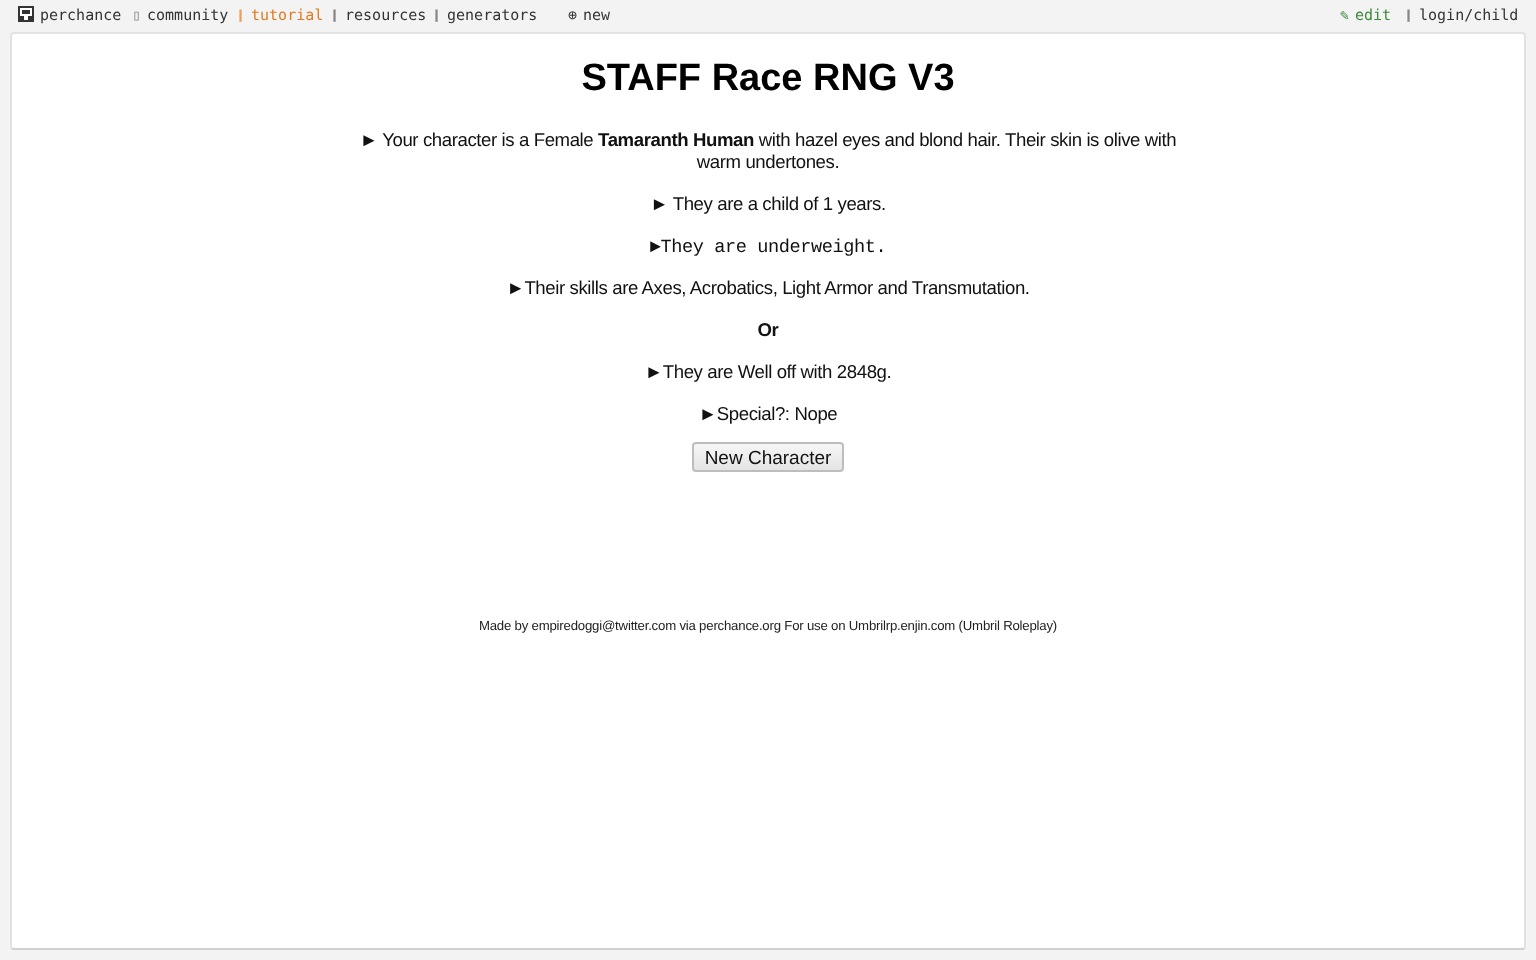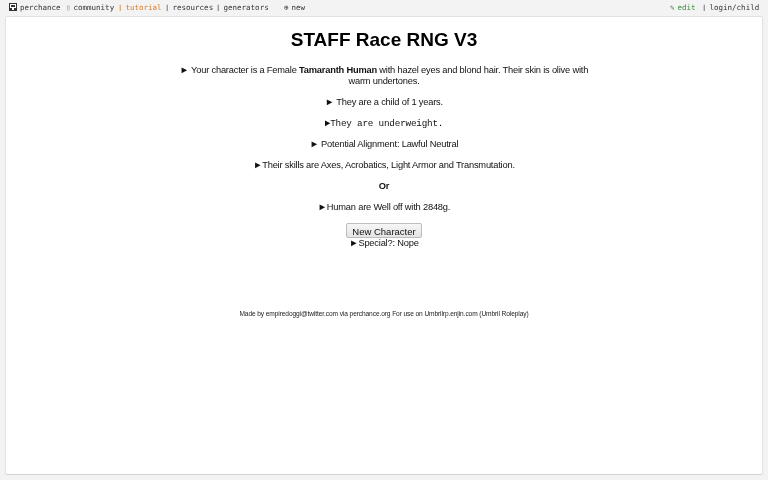--- a/index.html
+++ b/index.html
@@ -113,32 +113,28 @@
     </div>
 
     <div class="line" style="margin-bottom:10px;">
       <span>►</span>
       <span>They are a child of 1 years.</span>
     </div>
     <div class="line" style="margin-bottom:10px;font-family:Liberation Mono, monospace;">
       <span>►</span><span>They are underweight.</span>
     </div>
     <div class="line" style="margin-bottom:10px;">
-      <span>►</span>
-      <span>Potential Alignment: Lawful Neutral</span>
-    </div>
-    <div class="line" style="margin-bottom:10px;">
       <span>►</span><span>Their skills are Axes, Acrobatics, Light Armor and Transmutation.</span>
     </div>
     <div class="line or" style="margin-bottom:10px;">Or</div>
     <div class="line" style="margin-bottom:10px;">
-      <span>►</span><span>Human are Well off with 2848g.</span>
+      <span>►</span><span>They are Well off with 2848g.</span>
+    </div>
+    <div class="line" style="margin-bottom:8px;">
+      <span>►</span><span>Special?: Nope</span>
     </div>
     <div class="line">
       <button class="btn">New Character</button>
-    </div>
-    <div class="line" style="margin-bottom:8px;">
-      <span>►</span><span>Special?: Nope</span>
     </div>
   </div>
 
   <div class="credit">Made by empiredoggi@twitter.com via perchance.org For use on Umbrilrp.enjin.com (Umbril Roleplay)</div>
 </div>
 
 </body></html>

